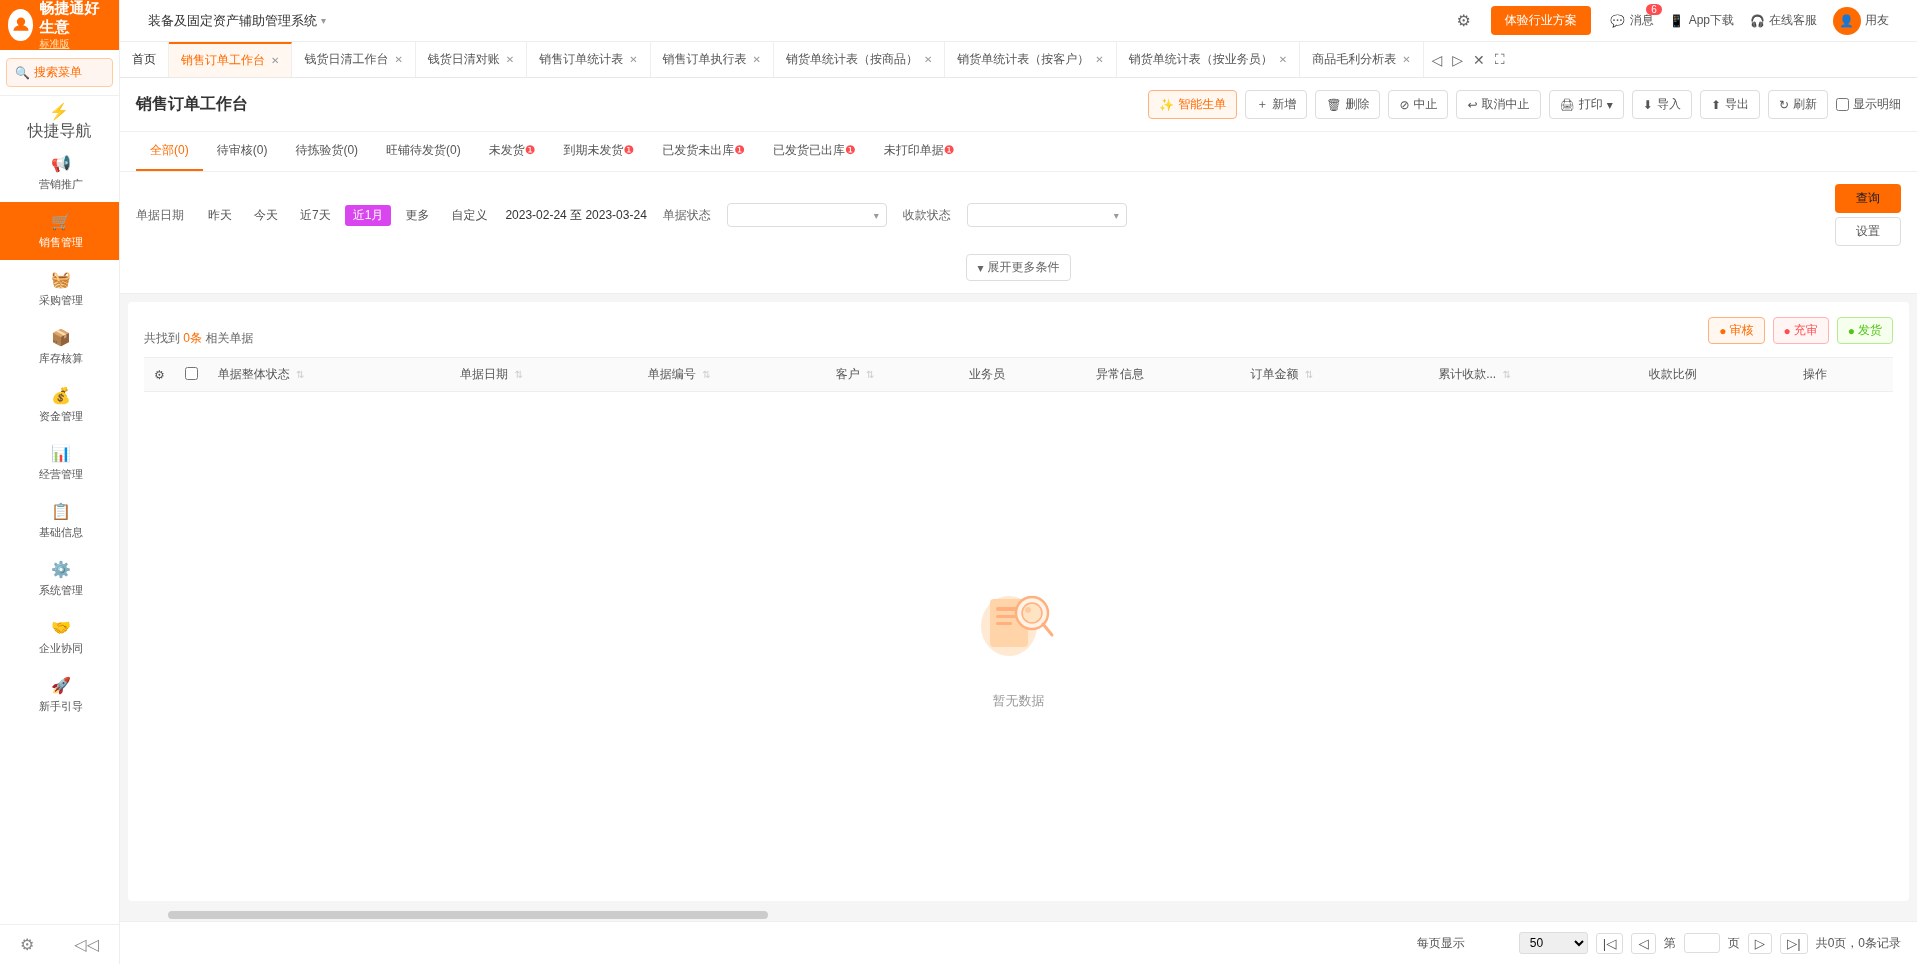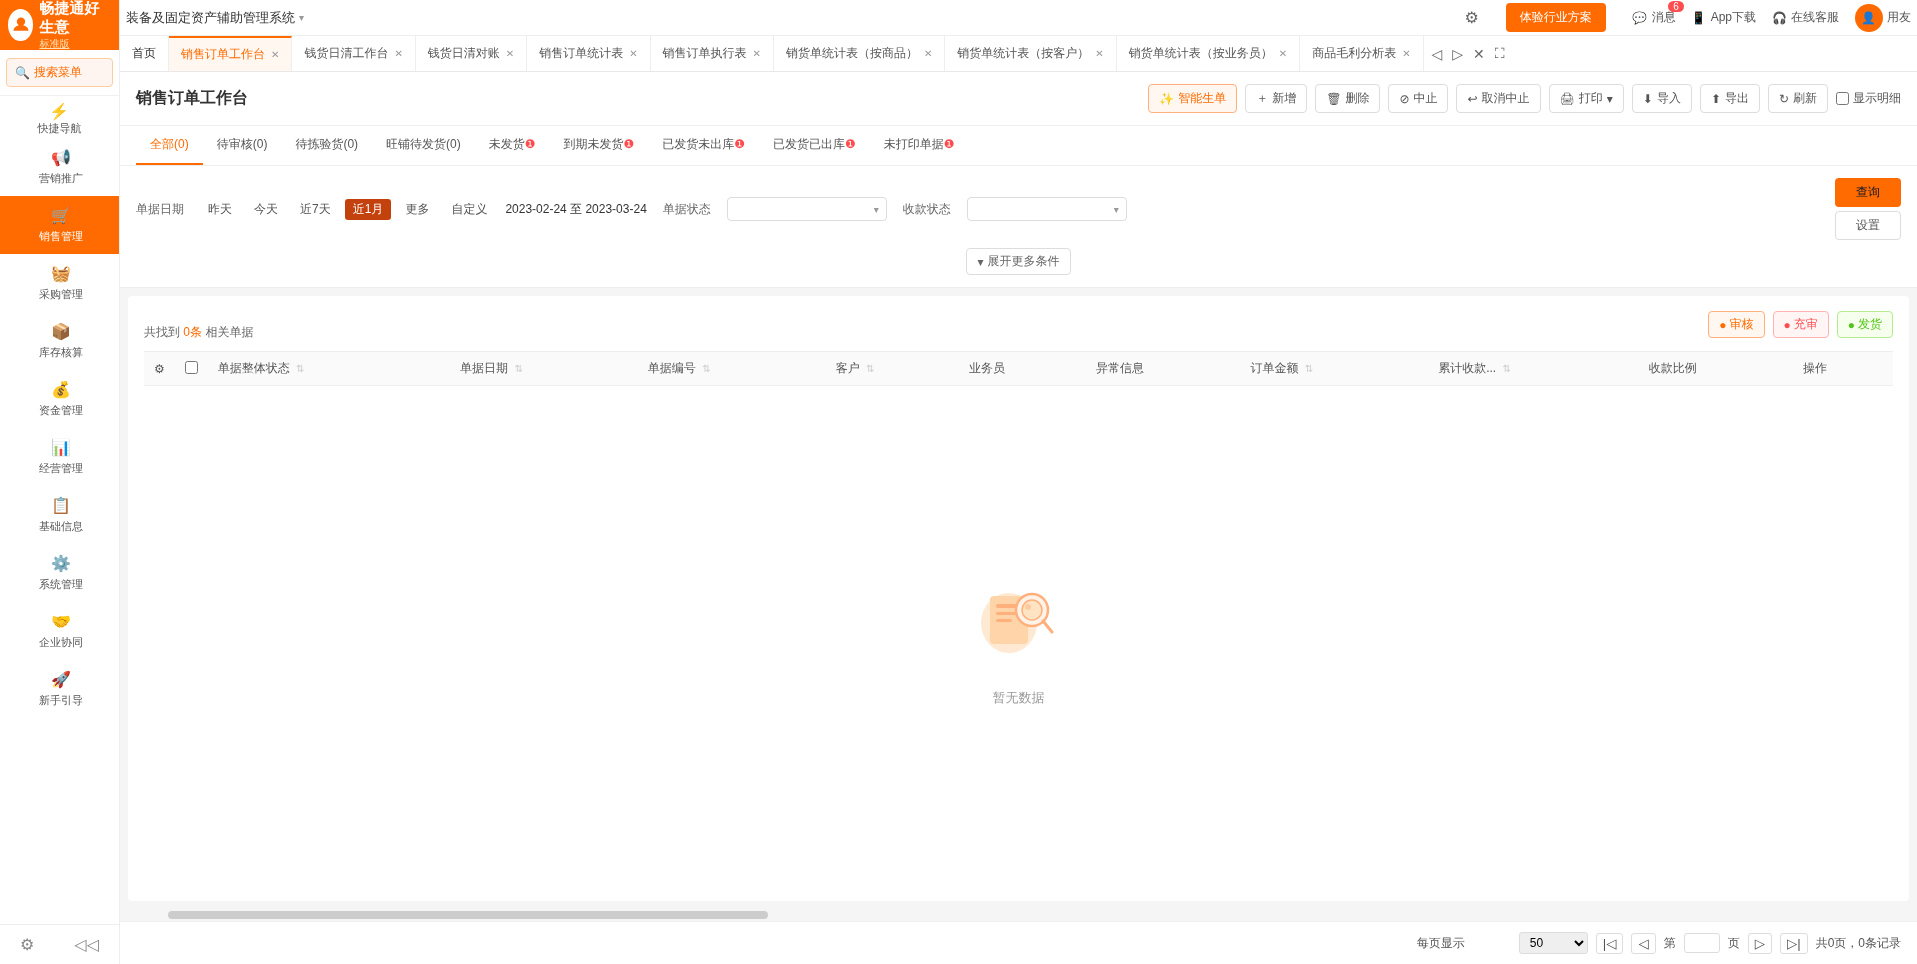--- a/index.html
+++ b/index.html
@@ -20,21 +20,21 @@
     .sidebar-item.active .sidebar-icon { color: #fff; }
     .sidebar-icon { font-size: 16px; }
 
     .sidebar-bottom { padding: 10px 0; border-top: 1px solid #eee; display: flex; justify-content: space-around; }
     .sidebar-bottom-btn { cursor: pointer; color: #888; font-size: 16px; }
 
     
     .main { flex: 1; display: flex; flex-direction: column; overflow: hidden; }
 
     
-    .topbar { height: 36px; background: #fff; border-bottom: 1px solid #eee; display: flex; align-items: center; padding: 0 6px; gap: 27px; }
+    .topbar { height: 42px; background: #fff; border-bottom: 1px solid #eee; display: flex; align-items: center; padding: 0 28px; gap: 20px; }
     .topbar-title { font-size: 13px; color: #333; flex: 1; display: flex; align-items: center; gap: 8px; }
     .topbar-dropdown { display: flex; align-items: center; gap: 4px; cursor: pointer; }
     .topbar-dropdown-arrow { color: #999; font-size: 10px; }
     .topbar-settings { color: #666; cursor: pointer; font-size: 16px; }
     .topbar-industry-btn { background: #ff6b00; color: #fff; border: none; border-radius: 4px; padding: 6px 14px; cursor: pointer; font-size: 12px; }
     .topbar-right { display: flex; align-items: center; gap: 16px; color: #555; font-size: 12px; }
     .topbar-right-item { display: flex; align-items: center; gap: 4px; cursor: pointer; position: relative; }
     .badge { background: #ff4d4f; color: #fff; border-radius: 10px; font-size: 10px; padding: 0 5px; position: absolute; top: -8px; right: -8px; }
     .topbar-avatar { width: 28px; height: 28px; background: #ff6b00; border-radius: 50%; display: flex; align-items: center; justify-content: center; color: #fff; font-size: 12px; }
 
@@ -61,21 +61,21 @@
     .subtabs { background: #fff; padding: 0 16px; border-bottom: 1px solid #eee; display: flex; gap: 0; }
     .subtab { padding: 10px 14px; cursor: pointer; font-size: 12px; color: #555; border-bottom: 2px solid transparent; white-space: nowrap; }
     .subtab.active { color: #ff6b00; border-bottom-color: #ff6b00; }
 
     
     .filter-area { background: #fff; padding: 12px 16px; border-bottom: 1px solid #eee; }
     .filter-row { display: flex; align-items: center; gap: 16px; margin-bottom: 8px; }
     .filter-label { color: #666; white-space: nowrap; font-size: 12px; }
     .filter-dates { display: flex; gap: 6px; align-items: center; font-size: 12px; }
     .filter-date-btn { padding: 2px 8px; border-radius: 3px; cursor: pointer; color: #555; }
-    .filter-date-btn.active { background: #c2410c; color: #fff; border-radius: 3px; }
+    .filter-date-btn.active { background: #d946ef; color: #fff; border-radius: 3px; }
     .filter-date-range { font-size: 12px; color: #333; margin-left: 4px; }
     .filter-select { border: 1px solid #ddd; border-radius: 4px; padding: 4px 24px 4px 8px; font-size: 12px; color: #333; background: #fff; cursor: pointer; appearance: none; position: relative; }
     .filter-select-wrap { position: relative; display: inline-block; }
     .filter-select-wrap::after { content: '▾'; position: absolute; right: 8px; top: 50%; transform: translateY(-50%); color: #999; font-size: 10px; pointer-events: none; }
     .filter-expand { display: flex; align-items: center; justify-content: center; gap: 4px; cursor: pointer; color: #666; font-size: 12px; border: 1px solid #ddd; border-radius: 4px; padding: 4px 10px; background: #fff; }
     .query-btn { background: #ff6b00; color: #0f172a; border: none; border-radius: 4px; padding: 6px 20px; cursor: pointer; font-size: 12px; }
     .settings-btn { background: #fff; color: #555; border: 1px solid #ddd; border-radius: 4px; padding: 5px 20px; cursor: pointer; font-size: 12px; }
 
     
     .table-area { background: #fff; flex: 1; margin: 8px; border-radius: 4px; padding: 12px 16px; display: flex; flex-direction: column; }
@@ -124,21 +124,21 @@
 
   <div class="sidebar-search">
     <button class="sidebar-search-btn">
       <span>🔍</span>
       <span>搜索菜单</span>
     </button>
   </div>
 
   <div style="padding: 6px 0 2px 0; text-align:center;">
     <div style="font-size:16px;">⚡</div>
-    <div style="font-size:11px; color:#555;">快捷导航</div>
+    <div style="font-size:16px; color:#555;">快捷导航</div>
   </div>
 
   <div class="sidebar-menu">
     <div class="sidebar-item">
       <span class="sidebar-icon">📢</span>
       <span>营销推广</span>
     </div>
     <div class="sidebar-item active">
       <span class="sidebar-icon">🛒</span>
       <span>销售管理</span>

